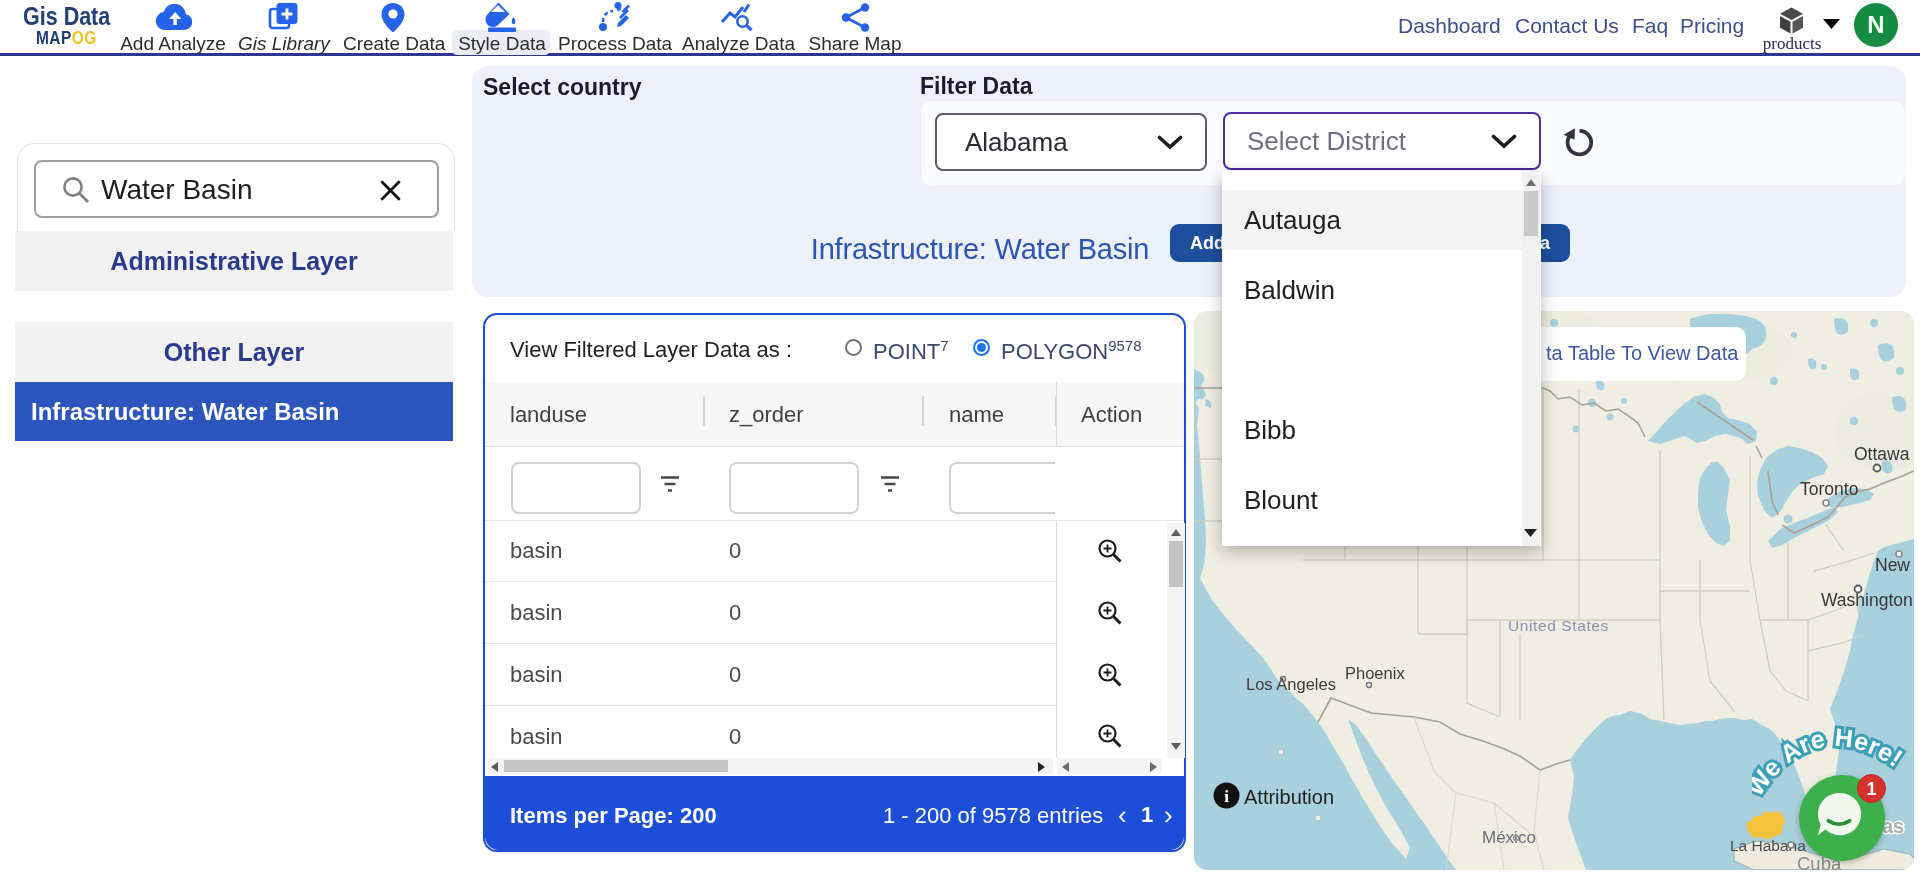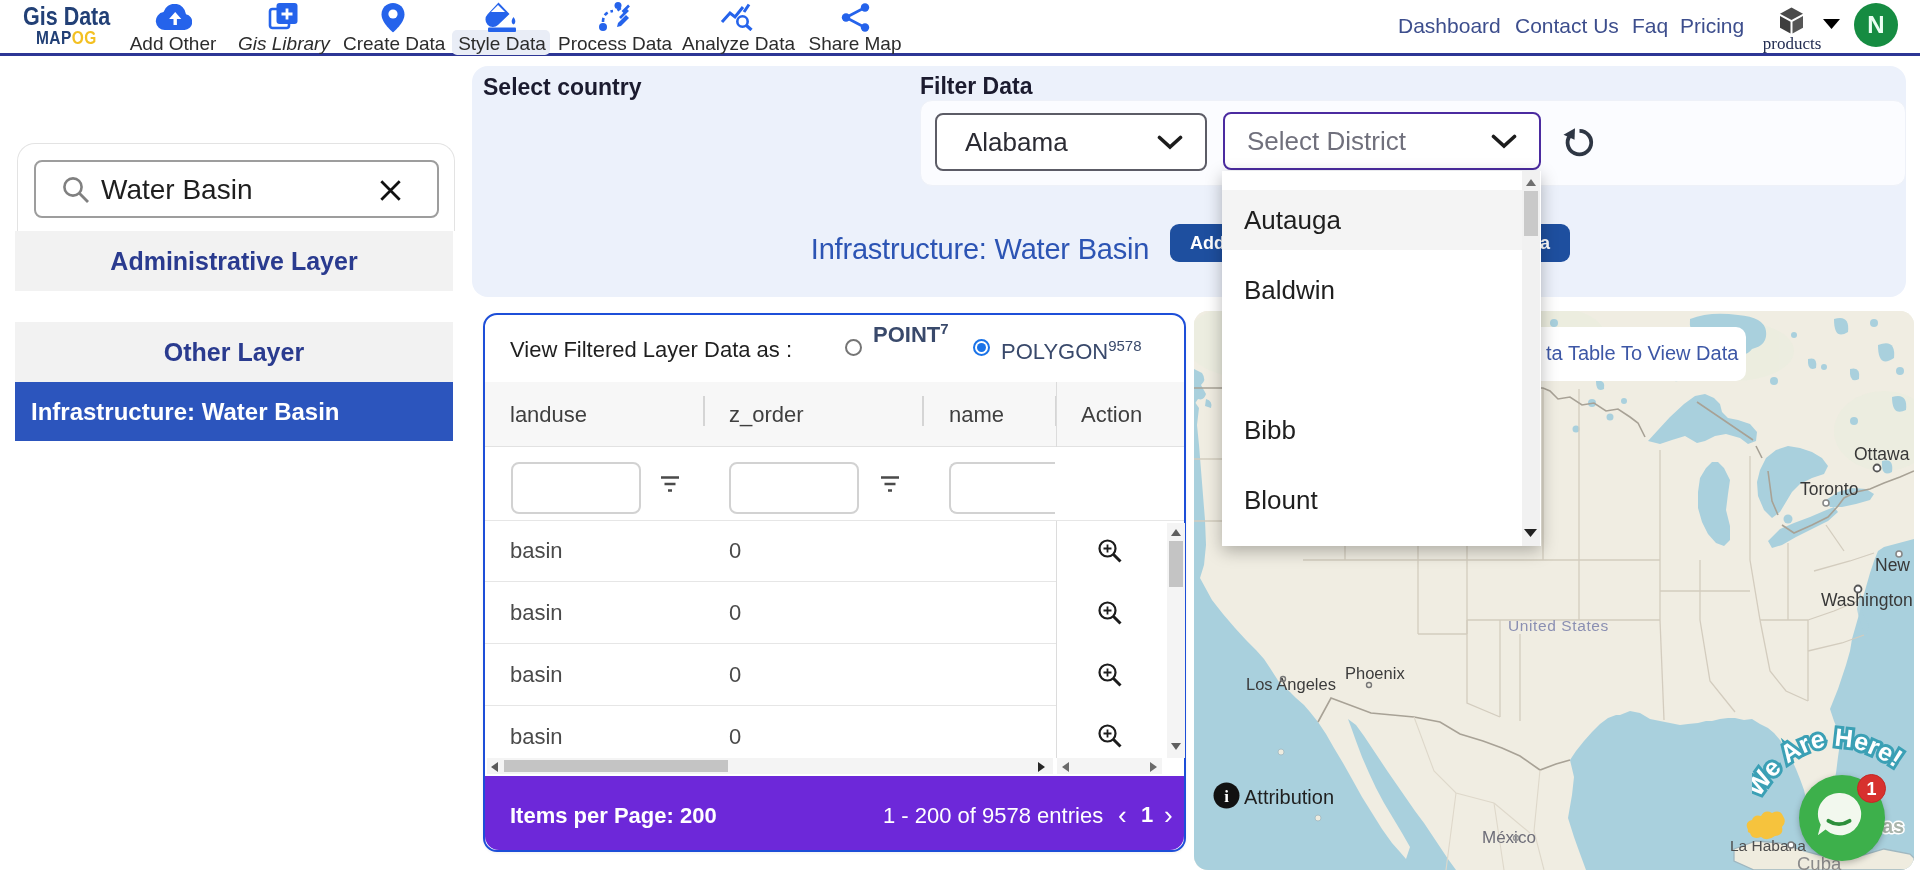--- a/index.html
+++ b/index.html
@@ -64,21 +64,21 @@
 #thead { position:absolute; left:0; top:67px; width:100%; height:65px; background:#f7f7f7;
   border-bottom:1px solid #e2e2e2; font-size:22px; color:#3f3f3f; }
 #thead span { position:absolute; top:20px; }
 .vsep { position:absolute; top:14px; width:2px; height:30px; background:#d5d5d5; }
 #actline { position:absolute; left:571px; top:67px; width:1px; height:376px; background:#dcdcdc; }
 .finput { position:absolute; top:15px; width:130px; height:52px; border:2px solid #d2d2d2; border-radius:8px; background:#fff; }
 #frow { position:absolute; left:0; top:132px; width:100%; height:74px; background:#fff; border-bottom:1px solid #e6e6e6; }
 .drow { position:absolute; left:0; width:571px; border-bottom:1px solid #e6e6e6;
   font-size:22px; color:#4a4a4a; height:62px; }
 .mag { position:absolute; }
-#tfoot { position:absolute; left:0; bottom:0; width:100%; height:74px; background:#6d28d9;
+#tfoot { position:absolute; left:0; bottom:0; width:100%; height:74px; background:#1d4ed8;
   border-radius:0 0 14px 14px; color:#fff; font-size:22px; }
 .sbtrack { position:absolute; background:#f4f4f4; }
 .sbthumb { position:absolute; background:#c4c4c4; }
 .arr { position:absolute; width:0; height:0; }
 
 
 #ddown { position:absolute; left:1222px; top:171px; width:319px; height:375px; background:#fff;
   box-shadow:0 5px 16px rgba(0,0,0,.28); z-index:55; }
 .dditem { position:absolute; left:0; width:300px; height:60px; font-size:26px; color:#1f1f1f;
   display:flex; align-items:center; padding-left:22px; }
@@ -104,21 +104,21 @@
   <div class="logo1">Gis Data</div>
   <div class="logo2">MAP<b>OG</b></div>
   <div id="styledata-bg"></div>
   <div class="navitem" style="left:120px; width:106px;">
       <div class="ic">
     <svg width="37" height="27" viewBox="0 0 37 27">
           <path d="M10 26 a9 9 0 0 1 -1.5 -17.9 A11.5 11.5 0 0 1 31 10.2 A8 8 0 0 1 29.5 26 Z" fill="#2563eb"></path>
           <path d="M18.5 21 v-6 h-4.4 l6.1 -7 6.1 7 h-4.4 v6 z" fill="#fff"></path>
         </svg>
   </div>
-      <div class="lb">Add Other</div>
+      <div class="lb">Add Analyze</div>
     </div>
   <div class="navitem" style="left:238px; width:90px;font-style:italic;">
       <div class="ic">
     <svg width="30" height="30" viewBox="0 0 30 30">
           <rect x="2" y="7" width="19" height="19" rx="2.5" fill="none" stroke="#2563eb" stroke-width="2.6"></rect>
           <rect x="8.5" y="1" width="21" height="21" rx="3" fill="#2563eb"></rect>
           <path d="M19 6.5 v11 M13.5 12 h11" stroke="#fff" stroke-width="2.8"></path>
         </svg>
   </div>
       <div class="lb">Gis Library</div>
@@ -233,21 +233,21 @@
       <span style="position:absolute; left:20px;">Add Filtered</span>
       <span style="position:absolute; right:20px;">a</span>
     </div>
   <div id="heading">Infrastructure: Water Basin</div>
 </div>
 
 <div id="tablepanel">
   <div id="viewrow">
     <span style="position:absolute; left:25px; top:22px;">View Filtered Layer Data as :</span>
     <span class="radio" style="position:absolute; left:360px; top:24px;"></span>
-    <span class="rlabel" style="position:absolute; left:388px; top:5px;font-weight:bold;">POINT<span class="sup">7</span></span>
+    <span class="rlabel" style="position:absolute; left:388px; top:22px;">POINT<span class="sup">7</span></span>
     <span class="radio on" style="position:absolute; left:488px; top:24px;"></span>
     <span class="rlabel" style="position:absolute; left:516px; top:22px;">POLYGON<span class="sup">9578</span></span>
   </div>
   <div id="thead">
     <span style="left:25px;">landuse</span>
     <span style="left:244px;">z_order</span>
     <span style="left:464px;">name</span>
     <span style="left:596px;">Action</span>
     <div class="vsep" style="left:218px;"></div>
     <div class="vsep" style="left:437px;"></div>

